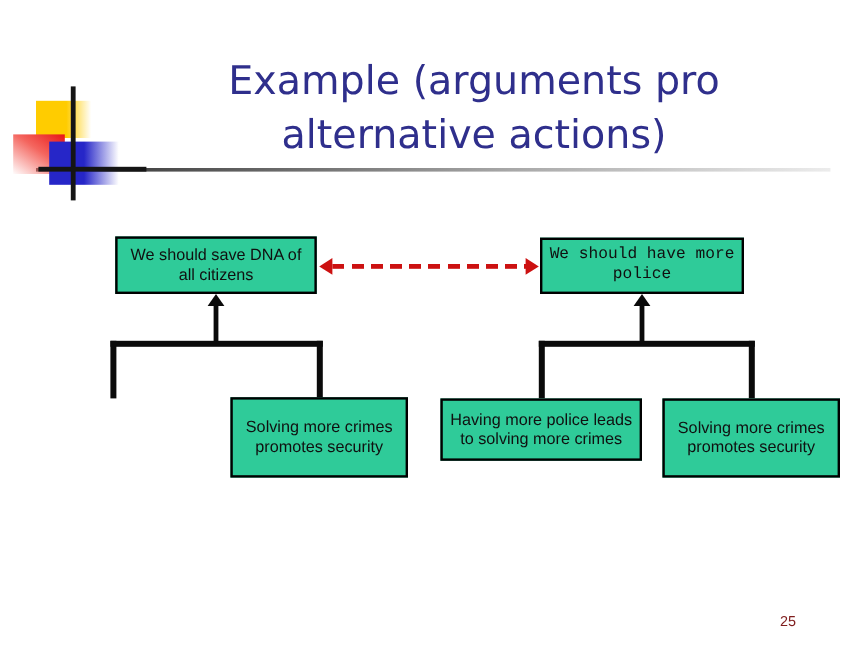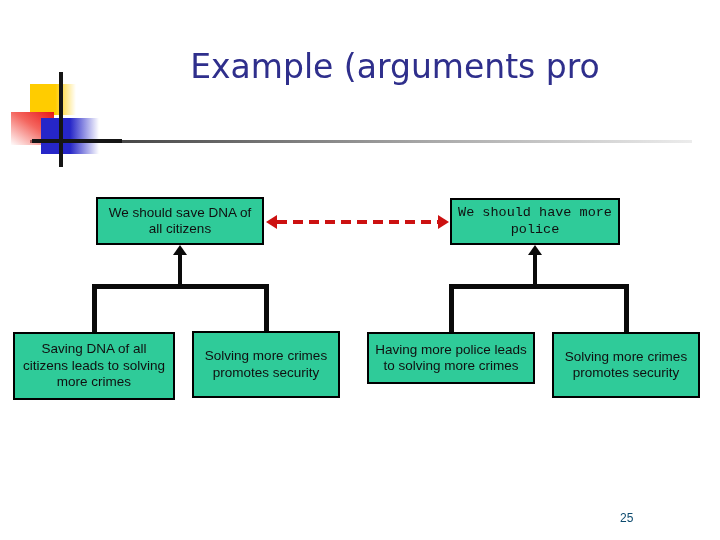--- a/index.html
+++ b/index.html
@@ -64,36 +64,37 @@
   .l-bar{left:92px;top:284px;width:177px;height:5px;}
   .l-leg1{left:92px;top:284px;width:5px;height:48px;}
   .l-leg2{left:264px;top:284px;width:5px;height:48px;}
   
   .r-shaft{left:533px;top:253px;width:4px;height:33px;}
   .r-head{left:528px;top:245px;}
   .r-bar{left:449px;top:284px;width:180px;height:5px;}
   .r-leg1{left:449px;top:284px;width:5px;height:48px;}
   .r-leg2{left:624px;top:284px;width:5px;height:48px;}
   
-  .page-num{position:absolute;left:620px;top:511px;font-size:12px;color:#0c4a6e;}
+  .page-num{position:absolute;left:650px;top:511px;font-size:12px;color:#7f1d1d;}
 </style>
 </head>
 <body>
 
 <div class="slide">
 
   <div class="sq sq-yellow"></div>
   <div class="sq sq-red"></div>
   <div class="sq sq-blue"></div>
   <div class="logo-vline"></div>
   <div class="logo-hline"></div>
   <div class="title-rule"></div>
 
   <div class="title">
     <div>Example (arguments pro</div>
+    <div>alternative actions)</div>
   </div>
 
   <div class="attack-shaft"></div>
   <div class="attack-head attack-head-left"></div>
   <div class="attack-head attack-head-right"></div>
 
   <div class="sline l-shaft"></div>
   <div class="up-head l-head"></div>
   <div class="sline l-bar"></div>
   <div class="sline l-leg1"></div>
@@ -101,20 +102,19 @@
 
   <div class="sline r-shaft"></div>
   <div class="up-head r-head"></div>
   <div class="sline r-bar"></div>
   <div class="sline r-leg1"></div>
   <div class="sline r-leg2"></div>
 
   <div class="abox box-c1">We should save DNA of all citizens</div>
   <div class="abox box-c2">We should have more police</div>
 
-  <div class="abox box-p1">Saving DNA of all citizens leads to solving more crimes</div>
   <div class="abox box-p2">Solving more crimes promotes security</div>
   <div class="abox box-p3">Having more police leads to solving more crimes</div>
   <div class="abox box-p4">Solving more crimes promotes security</div>
 
   <div class="page-num">25</div>
 
 </div>
 
 </body></html>

